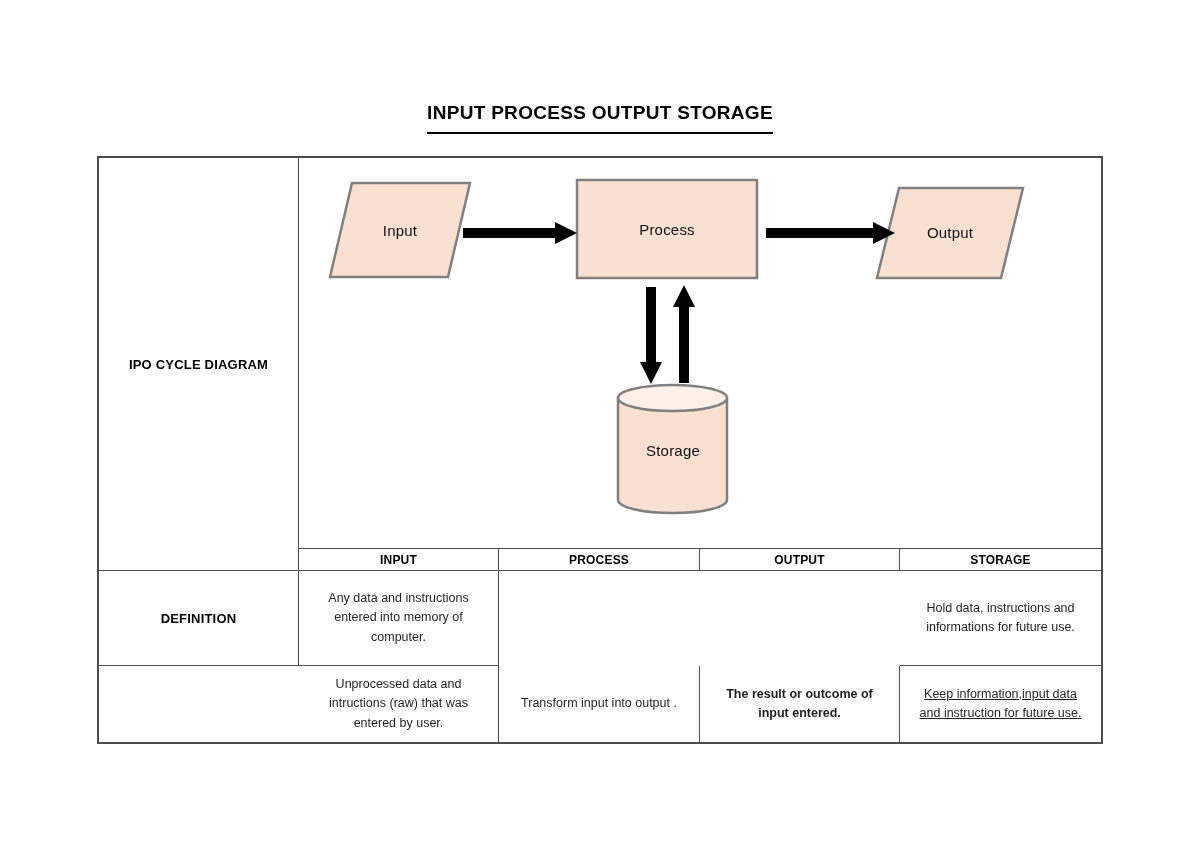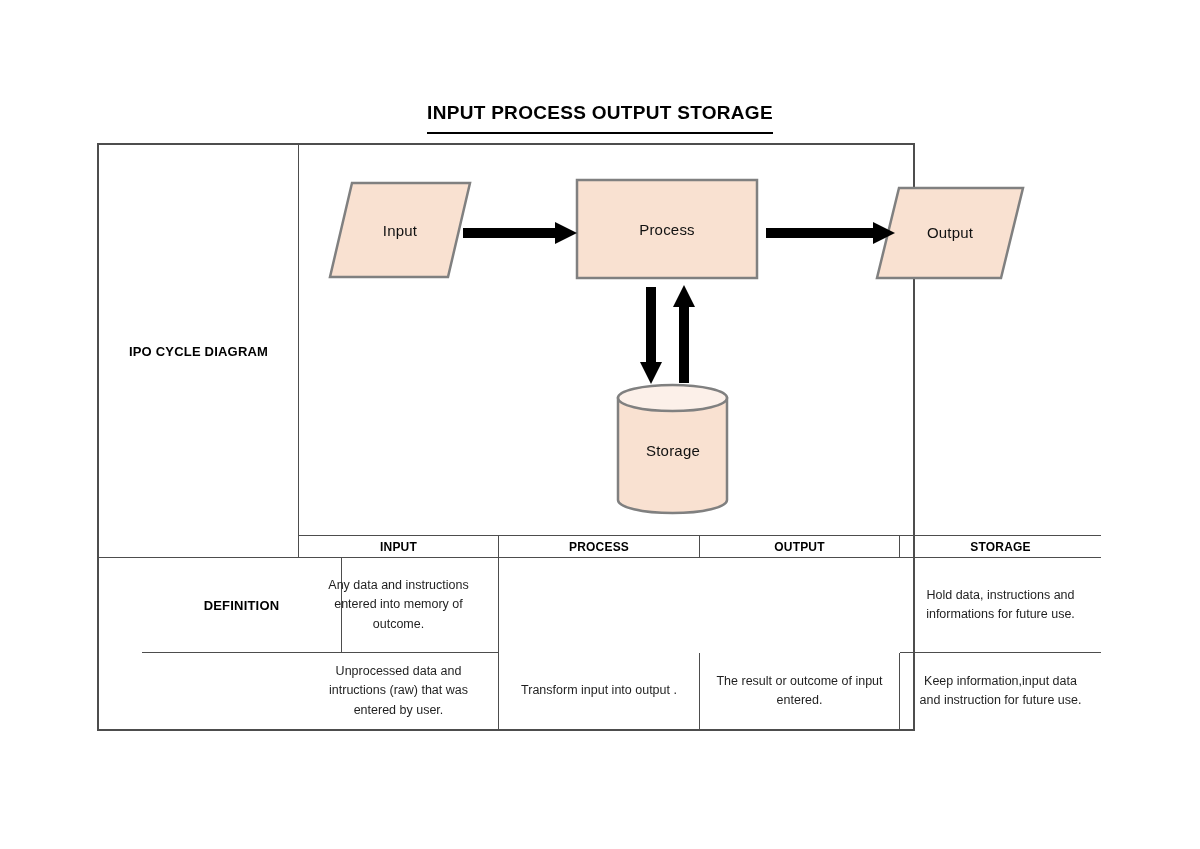--- a/index.html
+++ b/index.html
@@ -21,22 +21,22 @@
   .doc-title {
     display: inline-block;
     font-size: 19px; font-weight: bold; letter-spacing: 0.3px;
     color: #000;
     border-bottom: 2px solid #000;
     padding-bottom: 8px;
   }
 
   
   .ipo-table {
-    position: absolute; left: 97px; top: 143px;
-    width: 818px; height: 588px;
+    position: absolute; left: 97px; top: 156px;
+    width: 1006px; height: 588px;
     border: 2px solid #4d4d4d;
     box-sizing: border-box;
   }
   .cell {
     position: absolute;
     box-sizing: border-box;
     display: flex; align-items: center; justify-content: center;
     text-align: center;
   }
   .b-r { border-right: 1.5px solid #4d4d4d; }
@@ -54,31 +54,31 @@
 
   
   .c-label   { left: 0;     top: 0;     width: 200px; height: 413px; }
   .c-diagram { left: 200px; top: 0;     width: 802px; height: 391px; }
 
   .h-1 { left: 200px; top: 391px; width: 200px; height: 22px; }
   .h-2 { left: 400px; top: 391px; width: 201px; height: 22px; }
   .h-3 { left: 601px; top: 391px; width: 200px; height: 22px; }
   .h-4 { left: 801px; top: 391px; width: 201px; height: 22px; }
 
-  .d-0 { left: 0;     top: 413px; width: 200px; height: 95px; margin-left: 43px; }
+  .d-0 { left: 0;     top: 413px; width: 200px; height: 95px; }
   .d-1 { left: 200px; top: 413px; width: 200px; height: 95px; }
   .d-2 { left: 400px; top: 413px; width: 201px; height: 95px; }
   .d-3 { left: 601px; top: 413px; width: 200px; height: 95px; }
   .d-4 { left: 801px; top: 413px; width: 201px; height: 95px; }
 
   .s-0 { left: 0;     top: 508px; width: 200px; height: 76px; }
   .s-1 { left: 200px; top: 508px; width: 200px; height: 76px; }
   .s-2 { left: 400px; top: 508px; width: 201px; height: 76px; }
-  .s-3 { left: 601px; top: 508px; width: 200px; height: 76px; }
-  .s-4 { left: 801px; top: 508px; width: 201px; height: 76px; }
+  .s-3 { left: 601px; top: 508px; width: 200px; height: 76px; font-weight: bold; }
+  .s-4 { left: 801px; top: 508px; width: 201px; height: 76px; text-decoration: underline; }
 
   
   .diagram-svg {
     position: absolute; left: 97px; top: 143px;
     width: 1006px; height: 393px;
   }
   .diagram-svg .shape { stroke: #808080; stroke-width: 2.5; }
   .diagram-svg .arrow { fill: #000000; stroke: none; }
 
   .node-label {
@@ -101,21 +101,21 @@
 <div class="ipo-table">
   <div class="cell c-label b-r b-b row-label">IPO CYCLE DIAGRAM</div>
   <div class="cell c-diagram b-b"></div>
 
   <div class="cell h-1 b-r b-b col-header">INPUT</div>
   <div class="cell h-2 b-r b-b col-header">PROCESS</div>
   <div class="cell h-3 b-r b-b col-header">OUTPUT</div>
   <div class="cell h-4 b-b col-header">STORAGE</div>
 
   <div class="cell d-0 b-r b-b row-label">DEFINITION</div>
-  <div class="cell d-1 b-r b-b body-cell">Any data and instructions entered into memory of outcome.</div>
+  <div class="cell d-1 b-r b-b body-cell">Any data and instructions entered into memory of computer.</div>
   <div class="cell d-4 b-b body-cell">Hold data, instructions and informations for future use.</div>
 
   <div class="cell s-1 b-r body-cell">Unprocessed data and intructions (raw) that was entered by user.</div>
   <div class="cell s-2 b-r body-cell">Transform input into output .</div>
   <div class="cell s-3 b-r body-cell">The result or outcome of input entered.</div>
   <div class="cell s-4 body-cell">Keep information,input data and instruction for future use.</div>
 </div>
 
 <svg class="diagram-svg" viewBox="97 143 1006 393">
 

